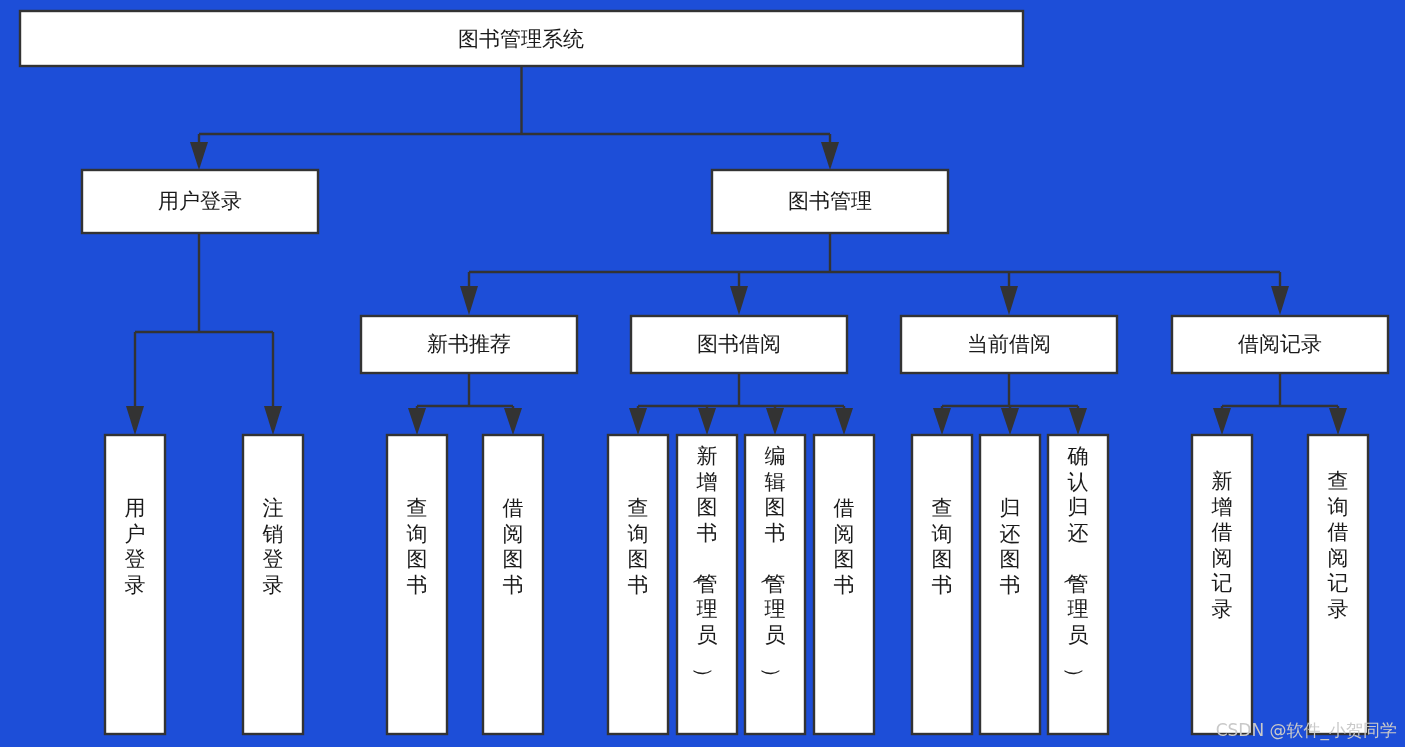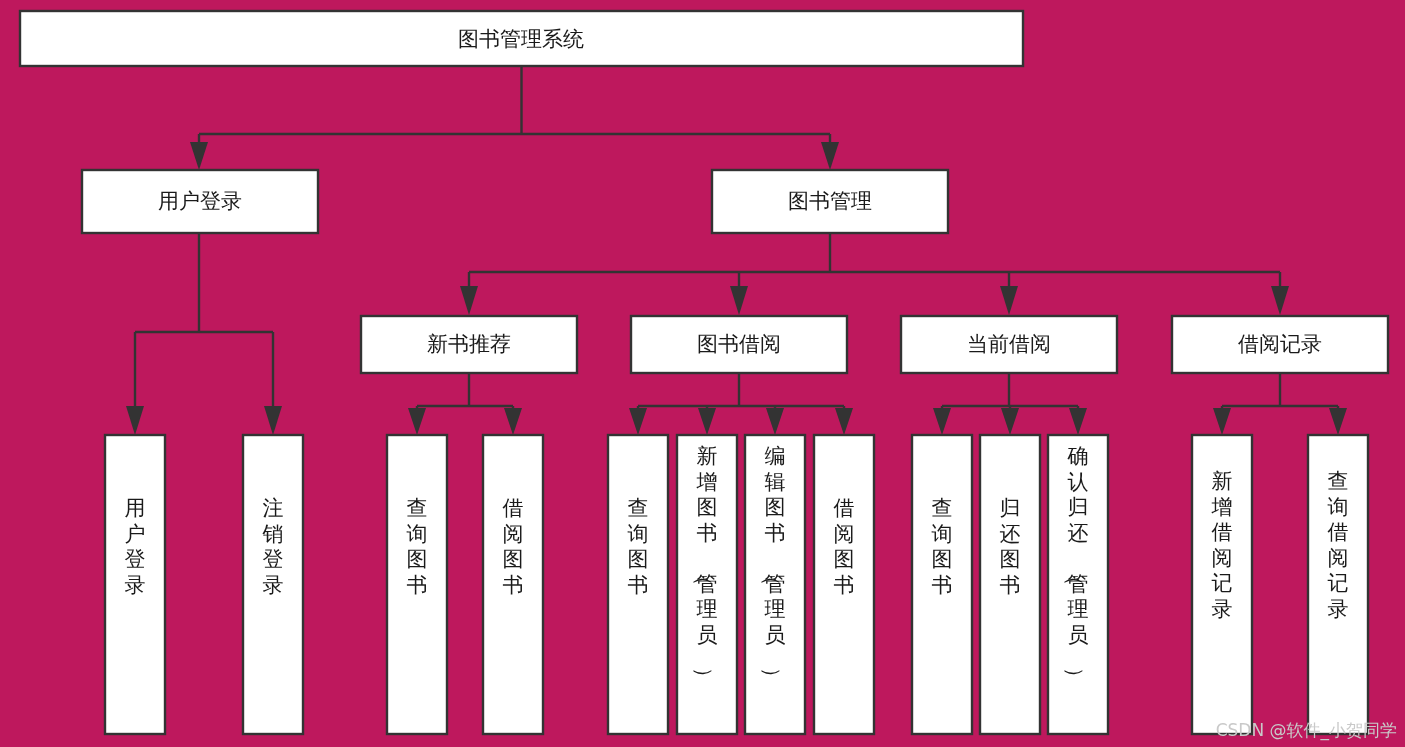--- a/index.html
+++ b/index.html
@@ -11,21 +11,21 @@
   body {
     width: 1405px;
     height: 747px;
     overflow: hidden;
     font-family: "DejaVu Sans", "Liberation Sans", sans-serif;
   }
   #diagram-root {
     position: relative;
     width: 1405px;
     height: 747px;
-    background: #be185d;
+    background: #1d4ed8;
   }
   svg#flowchart {
     position: absolute;
     left: 0;
     top: 0;
     width: 1405px;
     height: 747px;
     display: block;
   }
   .node-box {

